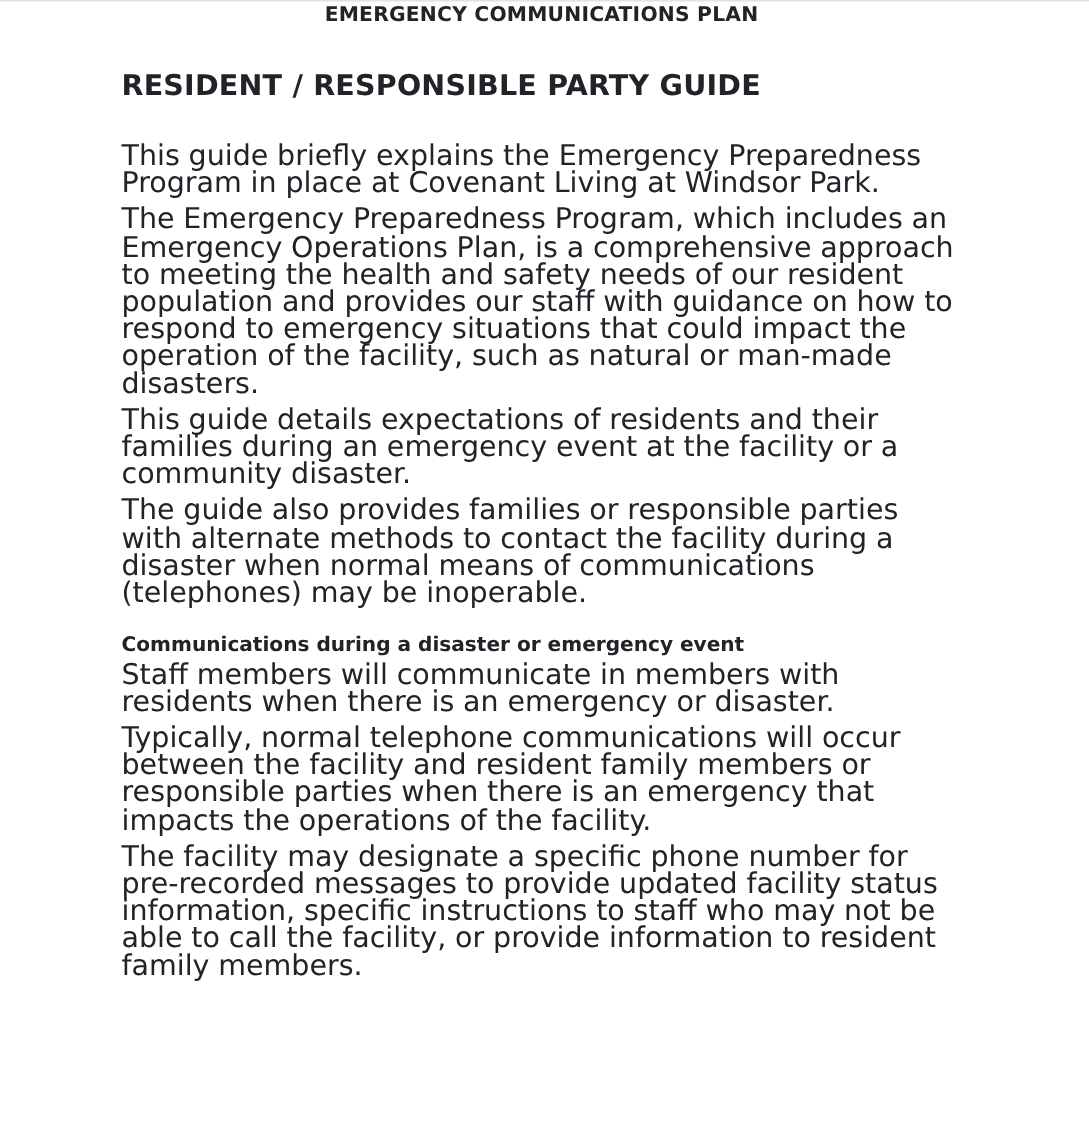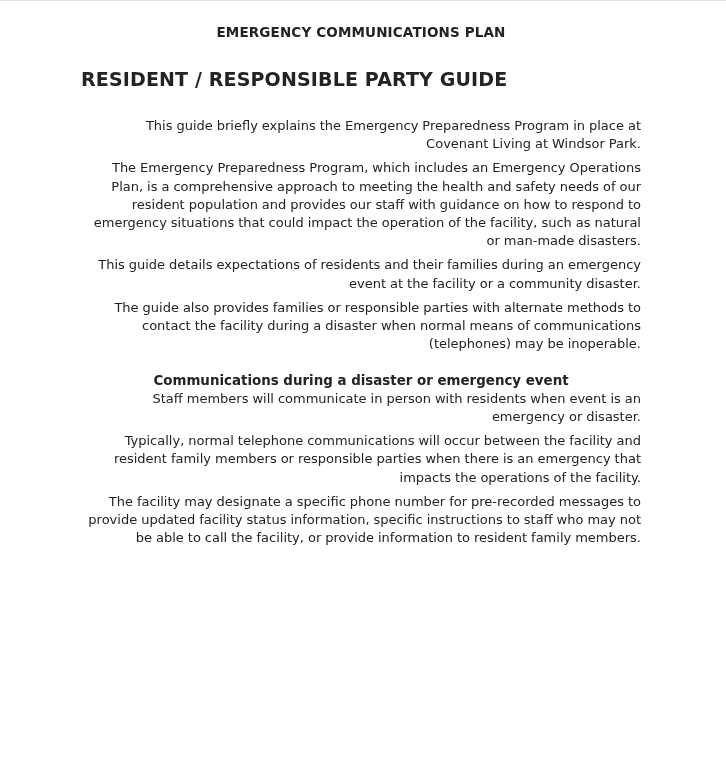--- a/index.html
+++ b/index.html
@@ -31,52 +31,50 @@
     top: 0;
     width: 560px;
   }
   .doc-title {
     text-align: center;
     font-weight: bold;
     font-size: 13.5px;
     line-height: 18px;
     letter-spacing: 0.15px;
     margin: 0;
-    padding-top: 22px;
   }
   .doc-subtitle {
     text-align: left;
     font-weight: bold;
     font-size: 19px;
     line-height: 18px;
     letter-spacing: 0.15px;
     margin: 0;
     padding-top: 29px;
   }
   .para {
-    font-size: 13px;
+    font-size: 19px;
     line-height: 18.2px;
     margin: 0;
-    text-align: right;
+    text-align: left;
     word-spacing: -0.15px;
   }
   
   .para.gap-top {
     margin-top: 6px;
   }
   .first-para {
     margin-top: 29px;
   }
   .section-head {
     font-size: 13.4px;
     line-height: 18.2px;
     font-weight: bold;
     margin: 0;
     margin-top: 18.2px;
-    text-align: center;
   }
   .section-head + .para {
     margin-top: 0;
   }
 </style>
 </head>
 <body>
 
 <div class="page">
   <div class="doc-body">
@@ -88,21 +86,21 @@
     <p class="para first-para">This guide briefly explains the Emergency Preparedness Program in place at Covenant Living at Windsor Park.</p>
 
     <p class="para gap-top">The Emergency Preparedness Program, which includes an Emergency Operations Plan, is a comprehensive approach to meeting the health and safety needs of our resident population and provides our staff with guidance on how to respond to emergency situations that could impact the operation of the facility, such as natural or man-made disasters.</p>
 
     <p class="para gap-top">This guide details expectations of residents and their families during an emergency event at the facility or a community disaster.</p>
 
     <p class="para gap-top">The guide also provides families or responsible parties with alternate methods to contact the facility during a disaster when normal means of communications (telephones) may be inoperable.</p>
 
     <p class="section-head">Communications during a disaster or emergency event</p>
 
-    <p class="para">Staff members will communicate in person with residents when event is an emergency or disaster.</p>
+    <p class="para">Staff members will communicate in members with residents when there is an emergency or disaster.</p>
 
     <p class="para gap-top">Typically, normal telephone communications will occur between the facility and resident family members or responsible parties when there is an emergency that impacts the operations of the facility.</p>
 
 
     <p class="para gap-top">The facility may designate a specific phone number for pre-recorded messages to provide updated facility status information, specific instructions to staff who may not be able to call the facility, or provide information to resident family members.</p>
 
 
   </div>
 </div>
 

